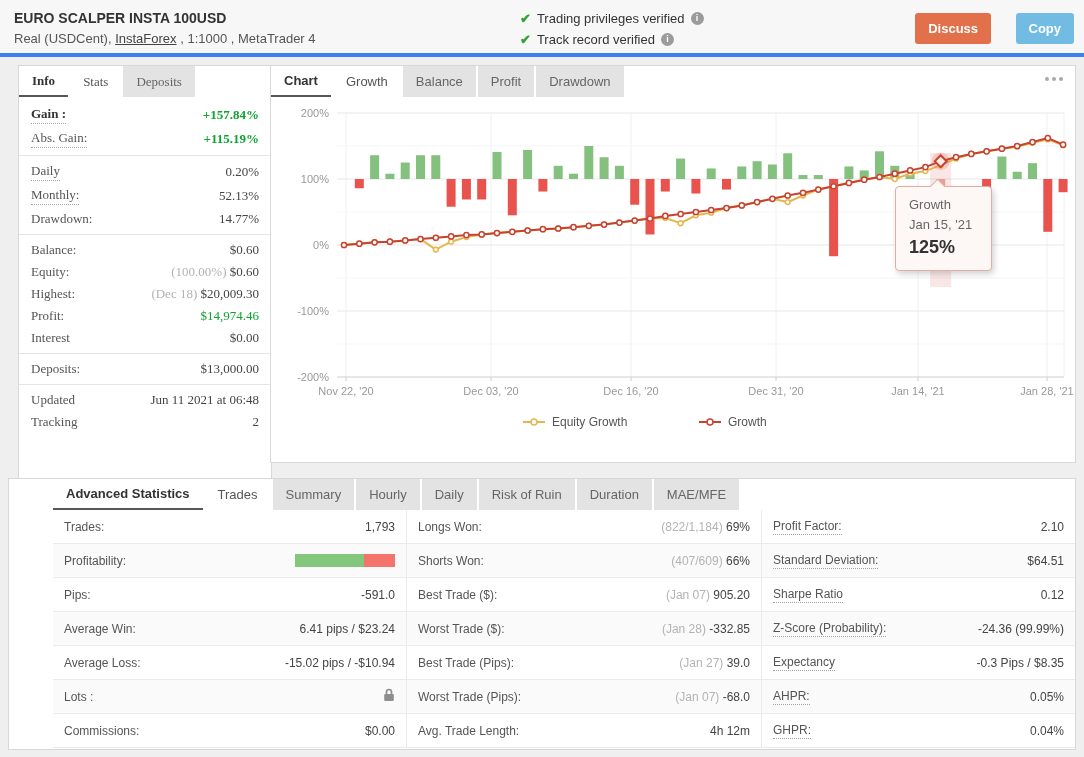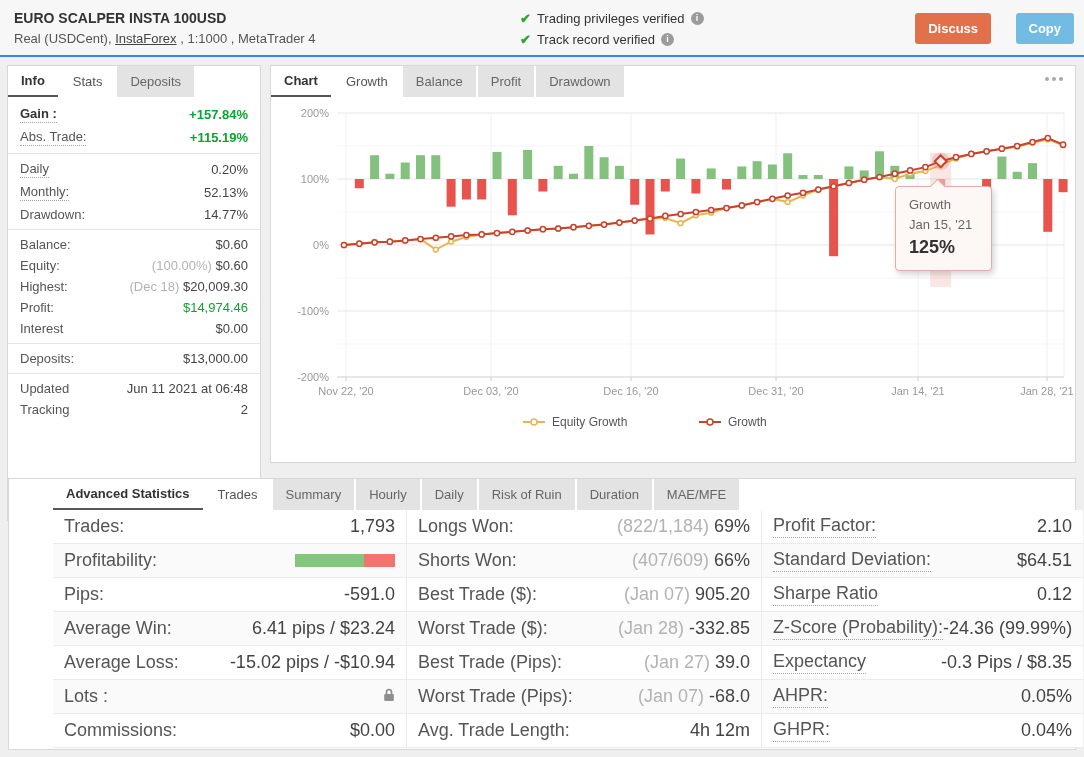--- a/index.html
+++ b/index.html
@@ -1,35 +1,35 @@
 <!DOCTYPE html>
 <html><head>
 <meta charset="utf-8">
 <style>
   html,body{margin:0;padding:0;}
   .page{position:relative;width:1084px;height:757px;background:#EFEFEF;font-family:"Liberation Sans",sans-serif;overflow:hidden;}
 
   
-  .header{position:absolute;left:0;top:0;width:1084px;height:57px;background:#F7F7F7;border-bottom:2px solid #3b82f6;box-sizing:border-box;}
+  .header{position:absolute;left:0;top:0;width:1084px;height:57px;background:#F7F7F7;border-bottom:4px solid #3b82f6;box-sizing:border-box;}
   .h-title{position:absolute;left:14px;top:10px;font-size:14px;font-weight:bold;color:#333;}
   .h-sub{position:absolute;left:14px;top:31px;font-size:13px;color:#555;}
   .blink{color:#444;text-decoration:underline;cursor:pointer;}
   .badges{position:absolute;left:520px;top:8px;}
   .badge{display:flex;align-items:center;gap:6px;font-size:13px;color:#333;height:21px;}
   .chk::before{content:"✔";color:#2FA433;font-weight:bold;font-size:13px;}
   .inf{display:inline-block;width:13px;height:13px;border-radius:50%;background:#9B9B9B;color:#fff;font-size:9px;line-height:13px;text-align:center;font-weight:bold;}
   .inf::before{content:"i";}
   .h-actions{position:absolute;right:10px;top:13px;}
   .btn{border:none;border-radius:3px;color:#fff;font-size:13px;font-weight:bold;padding:8px 13px;cursor:pointer;font-family:inherit;}
   .btn-discuss{background:#E2714B;margin-right:20px;}
   .btn-copy{background:#72BCE4;}
 
   
   .panel{position:absolute;background:#fff;border:1px solid #D8D8D8;box-sizing:border-box;}
-  .info-panel{left:7px;top:65px;width:254px;height:456px;}
+  .info-panel{left:18px;top:65px;width:254px;height:456px;font-family:Liberation Serif, serif;}
   .chart-panel{left:270px;top:65px;width:806px;height:398px;}
   .stats-panel{left:8px;top:478px;width:1068px;height:272px;padding-left:44px;}
   .tabs{display:flex;align-items:flex-end;height:31px;}
   .title-tab{height:31px;line-height:29px;padding:0 13px;font-size:13px;font-weight:bold;color:#333;border-bottom:2px solid #575757;box-sizing:border-box;background:#fff;white-space:nowrap;}
   .tab{height:31px;line-height:31px;padding:0 13px;font-size:13px;color:#666;background:#E3E3E3;margin-left:2px;cursor:pointer;white-space:nowrap;margin-top:12px;}
   .tab.active{background:#fff;color:#555;}
 
   
   .info-rows{padding:6px 0 0 0;}
   .irow{display:flex;justify-content:space-between;align-items:center;padding:3px 12px;font-size:13px;color:#555;}
@@ -44,21 +44,21 @@
   
   .chart-area{position:relative;width:804px;height:365px;}
   .menu-dots{position:absolute;top:11px;right:12px;display:flex;gap:3px;cursor:pointer;}
   .menu-dots span{width:4px;height:4px;border-radius:50%;background:#A9A9A9;}
   .tooltip{position:absolute;left:624px;top:89px;width:82px;background:#FDF8F5;border:1px solid #DDAFA7;border-radius:4px;padding:8px 0 9px 13px;font-size:13px;color:#666;line-height:1.5;box-shadow:2px 3px 6px rgba(0,0,0,0.18);}
   .tooltip::before{content:"";position:absolute;top:-6px;left:36px;width:10px;height:10px;background:#FDF8F5;border-left:1px solid #DDAFA7;border-top:1px solid #DDAFA7;transform:rotate(45deg);}
   .tt-val{font-weight:bold;color:#333;font-size:18px;}
 
   
   .stats-grid{display:grid;grid-template-columns:354px 355px 1fr;}
-  .cell{display:flex;justify-content:space-between;align-items:center;height:34px;padding:0 11px;border-bottom:1px solid #EBEBEB;font-size:18px;box-sizing:border-box;background:#fff;}
+  .cell{display:flex;justify-content:space-between;align-items:center;height:34px;padding:0 11px;border-bottom:1px solid #EBEBEB;font-size:12px;box-sizing:border-box;background:#fff;}
   .cell.c0,.cell.c1{border-right:1px solid #EBEBEB;}
   .cell.alt{background:#FAFAFA;}
   .cell .lbl{color:#555;white-space:nowrap;}
   .cell .val{color:#444;white-space:nowrap;}
   .pbar{width:100px;height:13px;display:flex;overflow:hidden;}
   .pgreen{background:#82C77B;height:100%;}
   .pred{background:#F4736C;height:100%;}
 </style>
 </head>
 <body>
@@ -91,21 +91,21 @@
         <div class="title-tab">Info</div>
         <div class="tab active">Stats</div>
         <div class="tab">Deposits</div>
       </div>
     <div class="info-rows">
         <div class="irow">
           <span class="lbl dotted b">Gain :</span>
           <span class="val"><span class="greenb">+157.84%</span></span>
         </div>
         <div class="irow">
-          <span class="lbl dotted">Abs. Trade:</span>
+          <span class="lbl dotted">Abs. Gain:</span>
           <span class="val"><span class="greenb">+115.19%</span></span>
         </div>
         <div class="ihr"></div>
         <div class="irow">
           <span class="lbl dotted">Daily</span>
           <span class="val"><span>0.20%</span></span>
         </div>
         <div class="irow">
           <span class="lbl dotted">Monthly:</span>
           <span class="val"><span>52.13%</span></span>

